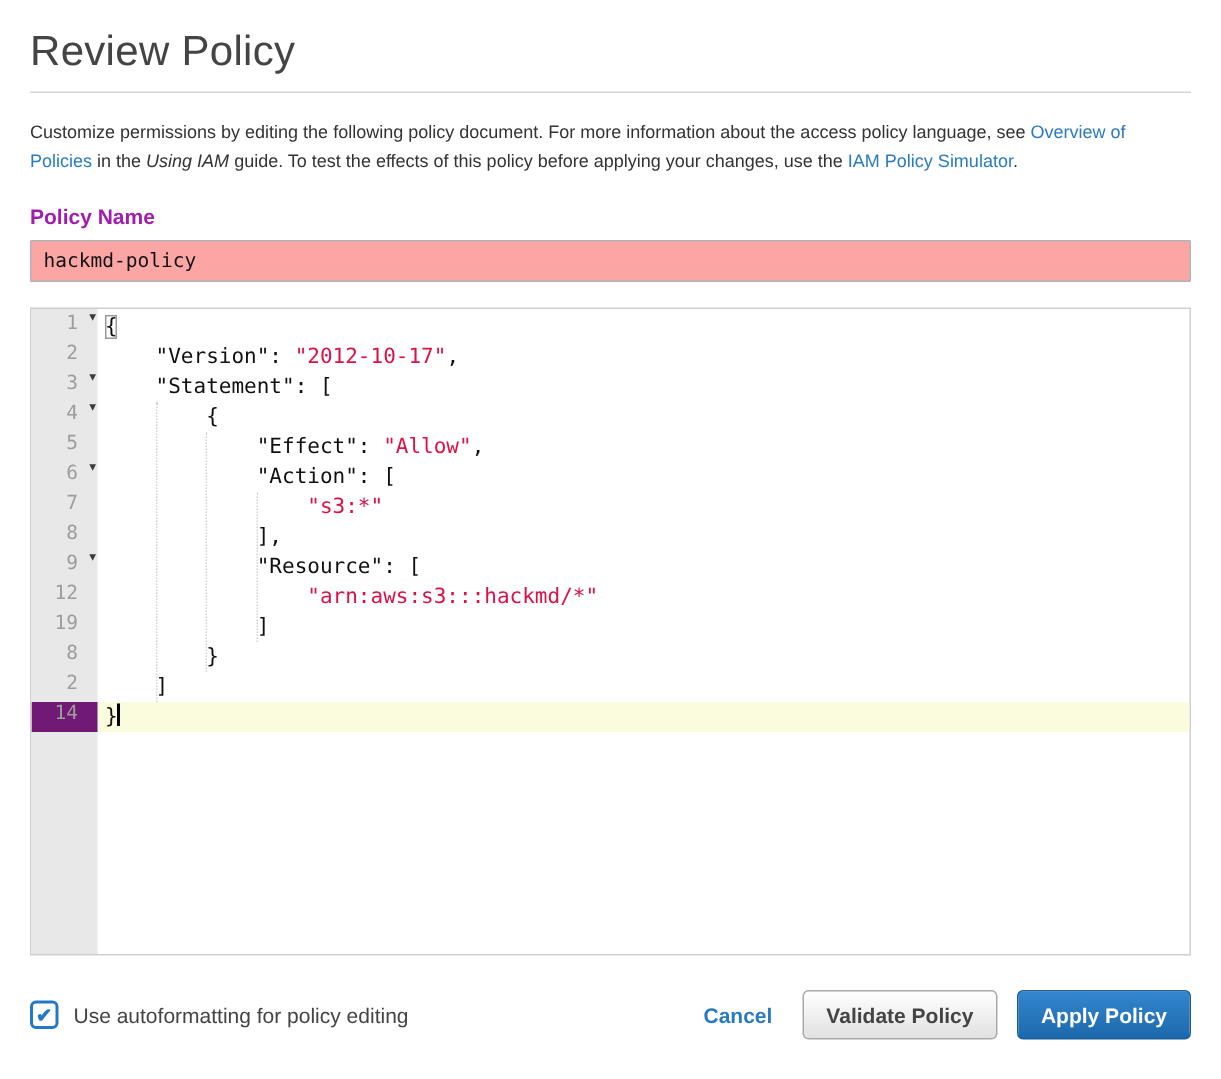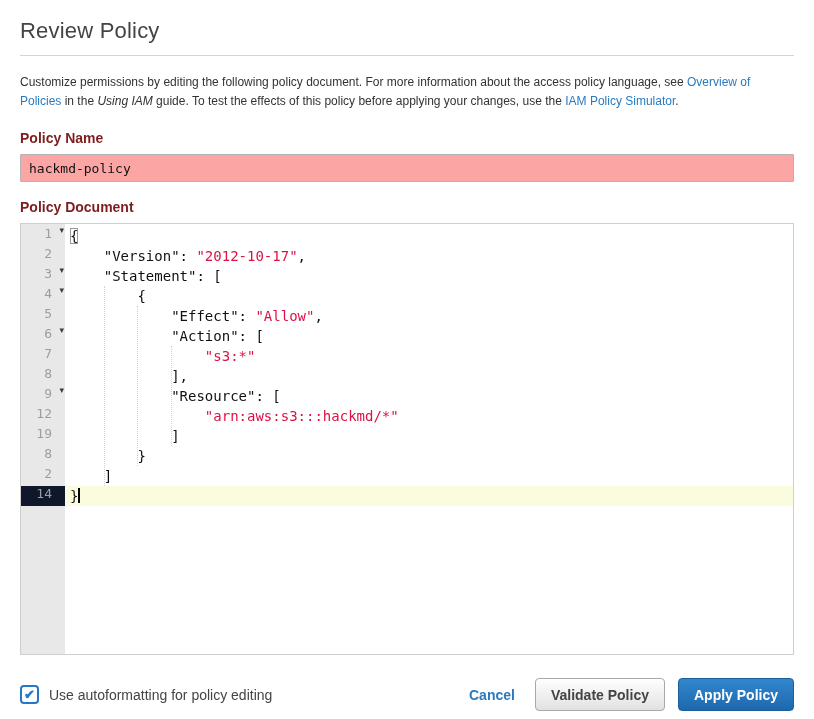--- a/index.html
+++ b/index.html
@@ -3,49 +3,49 @@
 <meta charset="utf-8">
 <style>
   * { margin: 0; padding: 0; box-sizing: border-box; }
   html, body { background: #fff; }
   body {
     width: 814px; height: 719px; overflow: hidden;
     font-family: "Liberation Sans", sans-serif; color: #333;
   }
   .container { padding: 16px 20px 0 20px; }
 
-  h1.page-title { font-size: 22px; font-weight: normal; color: #444; margin: 2px 0 11px 0; letter-spacing: 0.2px; }
+  h1.page-title { font-size: 28px; font-weight: normal; color: #444; margin: 2px 0 11px 0; letter-spacing: 0.2px; }
   .rule { border: none; border-top: 1px solid #d5d5d5; margin: 0 0 17px 0; }
 
   p.intro { font-size: 12px; line-height: 19px; color: #333; margin: 0 0 19px 0; }
   a.link { color: #2a7ac0; text-decoration: none; cursor: pointer; }
   p.intro em { font-style: italic; }
 
-  .field-label { display: block; font-size: 14px; font-weight: bold; color: #7f1d1d; margin: 0 0 8px 0; }
+  .field-label { display: block; font-size: 14px; font-weight: bold; color: #a21caf; margin: 0 0 8px 0; }
 
   input.policy-name-input {
     width: 100%; height: 28px; border: 1px solid #b3b3b3; border-radius: 1px;
     padding: 4px 8px; font: 13px "DejaVu Sans Mono", monospace; color: #111;
     margin-bottom: 17px; outline: none; background: #fca5a5;
   }
 
   
   .editor {
     position: relative; height: 432px; border: 1px solid #cfcfcf;
     background: #fff; overflow: hidden; margin-bottom: 23px;
   }
   .gutter {
     position: absolute; left: 0; top: 0; bottom: 0; width: 44px;
     background: #e8e8e8; padding-top: 2px; z-index: 2;
   }
   .gutter-cell {
     position: relative; height: 20px; line-height: 20px; text-align: right;
     padding-right: 13px; font: 13px "DejaVu Sans Mono", monospace; color: #9d9d9d;
   }
-  .gutter-cell.active { background: #0f172a; }
+  .gutter-cell.active { background: #701a75; }
   .fold {
     position: absolute; right: 1px; top: -1px; font-size: 9px; color: #3c3c3c;
     cursor: pointer; font-family: "DejaVu Sans", sans-serif;
   }
   .code {
     position: absolute; left: 44px; right: 0; top: 0; bottom: 0;
     padding-top: 2px; font: 14px "DejaVu Sans Mono", monospace; color: #101010;
     cursor: text; z-index: 1;
   }
   .code-line { height: 20px; line-height: 20px; white-space: pre; padding-left: 5px; }
@@ -79,21 +79,20 @@
 <div class="container">
 
   <h1 class="page-title">Review Policy</h1>
   <hr class="rule">
 
   <p class="intro"><span>Customize permissions by editing the following policy document. For more information about the access policy language, see </span><a class="link" href="#">Overview of Policies</a><span> in the </span><em>Using IAM</em><span> guide. To test the effects of this policy before applying your changes, use the </span><a class="link" href="#">IAM Policy Simulator</a><span>.</span></p>
 
   <label class="field-label">Policy Name</label>
   <input class="policy-name-input" type="text" value="hackmd-policy" style="">
 
-  <label class="field-label">Policy Document</label>
 
   <div class="editor">
     <div class="gutter">
         <div class="gutter-cell">1<span class="fold">▾</span></div>
         <div class="gutter-cell">2</div>
         <div class="gutter-cell">3<span class="fold">▾</span></div>
         <div class="gutter-cell">4<span class="fold">▾</span></div>
         <div class="gutter-cell">5</div>
         <div class="gutter-cell">6<span class="fold">▾</span></div>
         <div class="gutter-cell">7</div>

